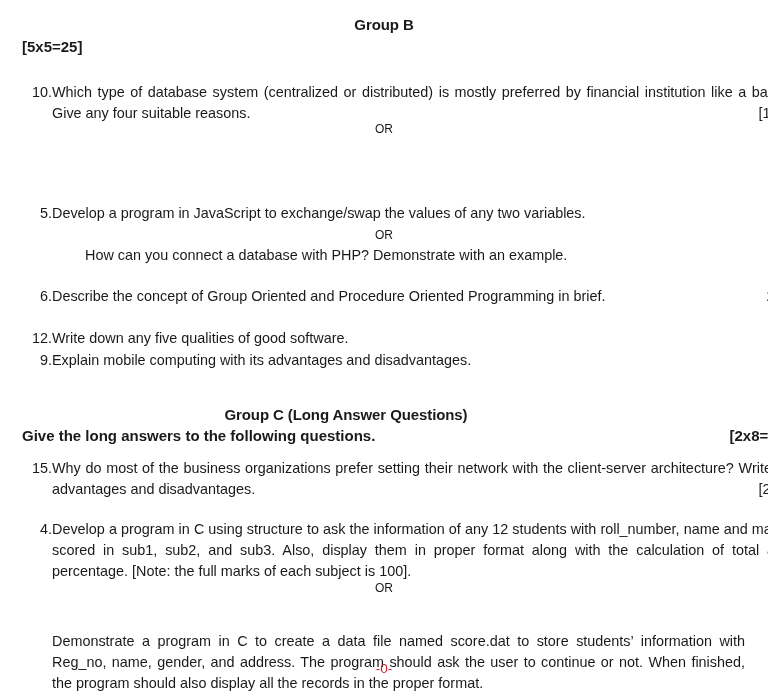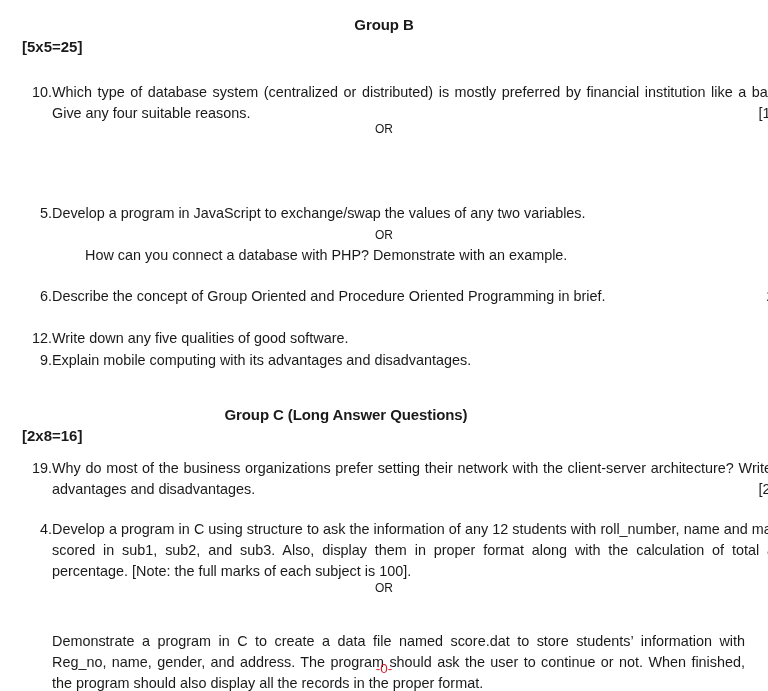--- a/index.html
+++ b/index.html
@@ -198,25 +198,26 @@
       <span class="txt">Explain mobile computing with its advantages and disadvantages.</span>
 
     </span>
   </div>
 
   <div class="pos group-heading" id="group-c-heading">
     <span class="u">Group C (Long Answer Questions)</span>
   </div>
 
   <div class="pos section-head-row" id="long-answer-head">
+    <span>Give the long answers to the following questions.</span>
     <span>[2x8=16]</span>
   </div>
 
   <div class="pos q-block" id="q15">
-    <span class="q-num">19.</span>
+    <span class="q-num">15.</span>
     <span class="q-body">
       <span class="q-text justify">Why do most of the business organizations prefer setting their network with the client-server architecture? Write its advantages and disadvantages.</span>
       <span class="marks" style="top:21px;">[2+6]</span>
     </span>
   </div>
 
   <div class="pos q-block" id="q16">
     <span class="q-num">4.</span>
     <span class="q-body">
       <span class="q-text justify">Develop a program in C using structure to ask the information of any 12 students with roll_number, name and marks scored in sub1, sub2, and sub3. Also, display them in proper format along with the calculation of total and percentage. [Note: the full marks of each subject is 100].</span>

